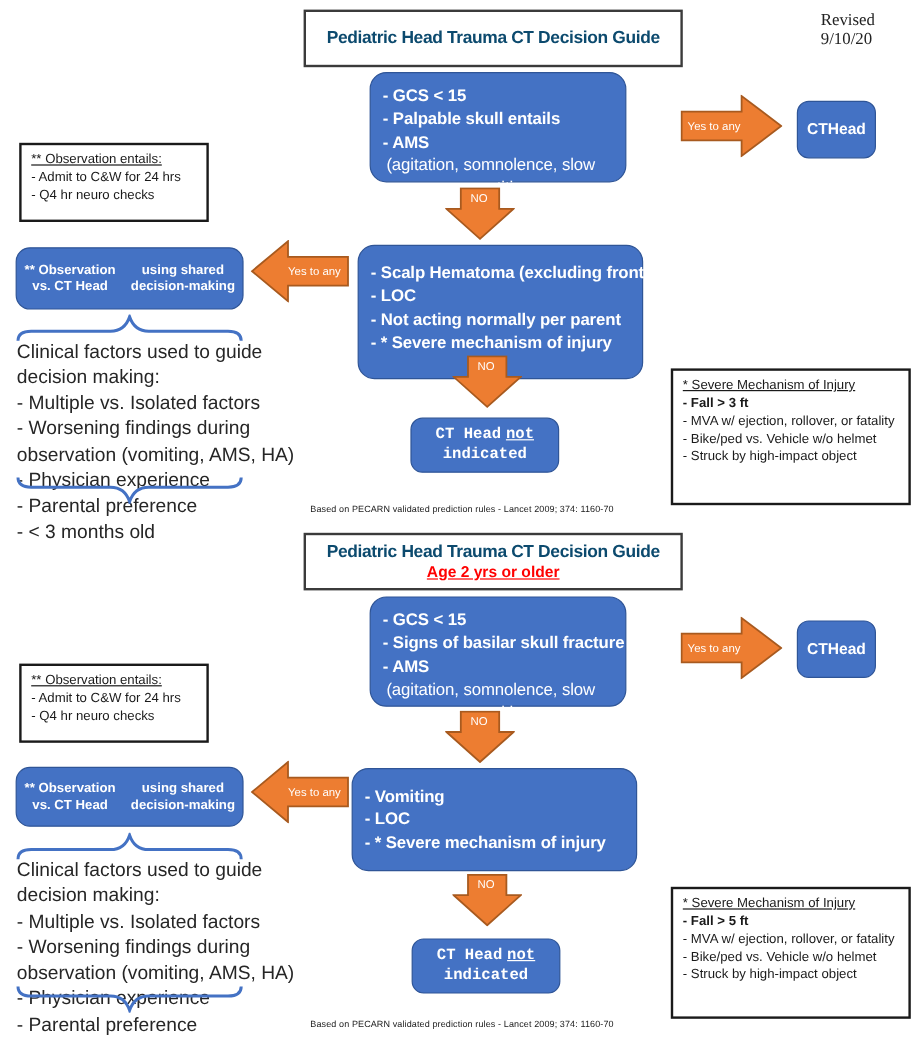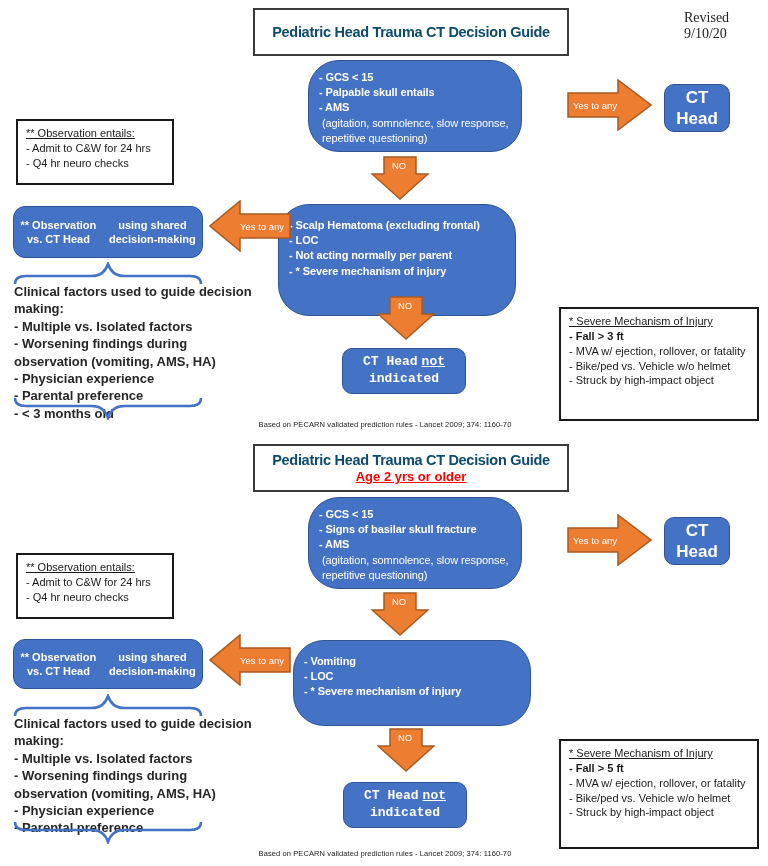--- a/index.html
+++ b/index.html
@@ -7,37 +7,37 @@
           font-family:"Liberation Sans",sans-serif;color:#262626;}
   .abs{position:absolute;}
   
   .title-box{border:2px solid #3b3b3b;background:#fff;text-align:center;
              display:flex;flex-direction:column;justify-content:center;gap:1px;}
   .title-main{font-weight:bold;font-size:14.5px;letter-spacing:-0.3px;color:#0c4a6e;}
   .title-age{font-weight:bold;font-size:13px;color:#ff0000;text-decoration:underline;}
   .revised{font-family:"Liberation Serif",serif;font-size:14px;color:#222;}
   
   .bluebox{background:#4472C4;border:1.5px solid #2F5597;border-radius:14px;color:#fff;box-sizing:border-box;}
-  .crit{padding:9px 10px;font-size:11px;line-height:1.38;letter-spacing:-0.1px;border-radius:31px;}
+  .crit{padding:9px 10px;font-size:14px;line-height:1.38;letter-spacing:-0.1px;}
   .crit .b{font-weight:bold;white-space:nowrap;}
   .crit .note{font-weight:normal;padding-left:3px;}
-  .ct-head{border-radius:10px;display:flex;flex-direction:column;align-items:center;justify-content:center;
-           font-weight:bold;font-size:17px;line-height:1.25;}
+  .ct-head{border-radius:10px;display:flex;align-items:center;justify-content:center;
+           font-weight:bold;font-size:13px;line-height:1.25;}
   .obs-decision{border-radius:12px;display:flex;flex-direction:row;align-items:center;justify-content:center;
                 font-weight:bold;font-size:11px;line-height:1.3;text-align:center;}
   .ct-not{border-radius:10px;display:flex;flex-direction:column;align-items:center;justify-content:center;
           font-weight:bold;font-size:13px;line-height:1.3;font-family:Liberation Mono, monospace;}
   .u{text-decoration:underline;margin-left:4px;}
   
   .notebox{background:#fff;border:2px solid #1a1a1a;box-sizing:border-box;padding:5px 8px;
            font-size:11px;line-height:1.35;color:#1a1a1a;}
   .notebox .nb-title{text-decoration:underline;}
   .notebox .bold{font-weight:bold;}
   
-  .clin{font-size:13px;line-height:1.34;color:#262626;font-weight:bold;}
+  .clin{font-size:16px;line-height:1.34;color:#262626;}
   
   .arrowwrap{position:absolute;}
   .arrowwrap svg{display:block;}
   .arrow-label{position:absolute;color:#fff;font-size:9.5px;white-space:nowrap;}
   .footnote{font-size:7.5px;color:#1a1a1a;text-align:center;letter-spacing:0.1px;}
 </style>
 </head>
 <body>
 
 <div id="canvas">
@@ -67,21 +67,21 @@
     <div>Head</div>
   </div>
 
   <div class="arrowwrap" style="left:371px;top:156px;">
     <svg width="58" height="44" viewBox="0 0 58 44">
       <polygon points="13,1 45,1 45,18 57,18 29,43 1,18 13,18" fill="#ED7D31" stroke="#A85A1F" stroke-width="1.5"></polygon>
     </svg>
     <span class="arrow-label" style="left:21px;top:4px;">NO</span>
   </div>
 
-  <div class="abs bluebox crit" style="left:278px;top:204px;width:238px;height:112px;padding-top:13px;">
+  <div class="abs bluebox crit" style="left:298px;top:204px;width:238px;height:112px;padding-top:13px;">
     <div class="b">- Scalp Hematoma (excluding frontal)</div>
     <div class="b">- LOC</div>
     <div class="b">- Not acting normally per parent</div>
     <div class="b">- * Severe mechanism of injury</div>
   </div>
 
   <div class="arrowwrap" style="left:209px;top:200px;">
     <svg width="82" height="52" viewBox="0 0 82 52">
       <polygon points="81,14 31,14 31,1 1,26 31,51 31,38 81,38" fill="#ED7D31" stroke="#A85A1F" stroke-width="1.5"></polygon>
     </svg>

